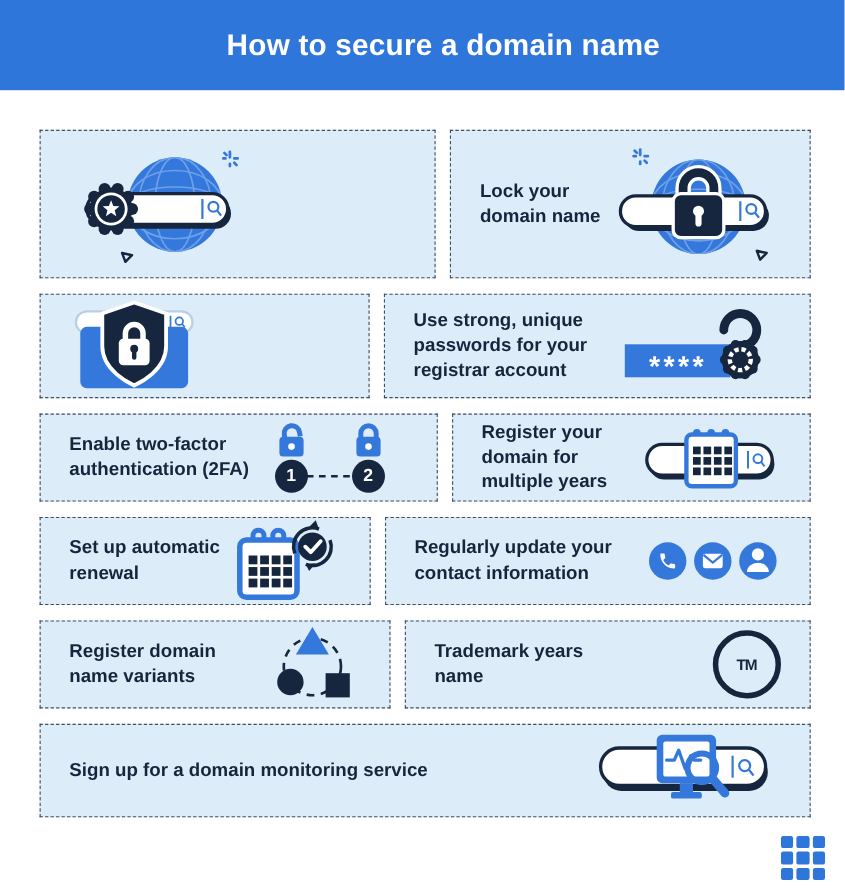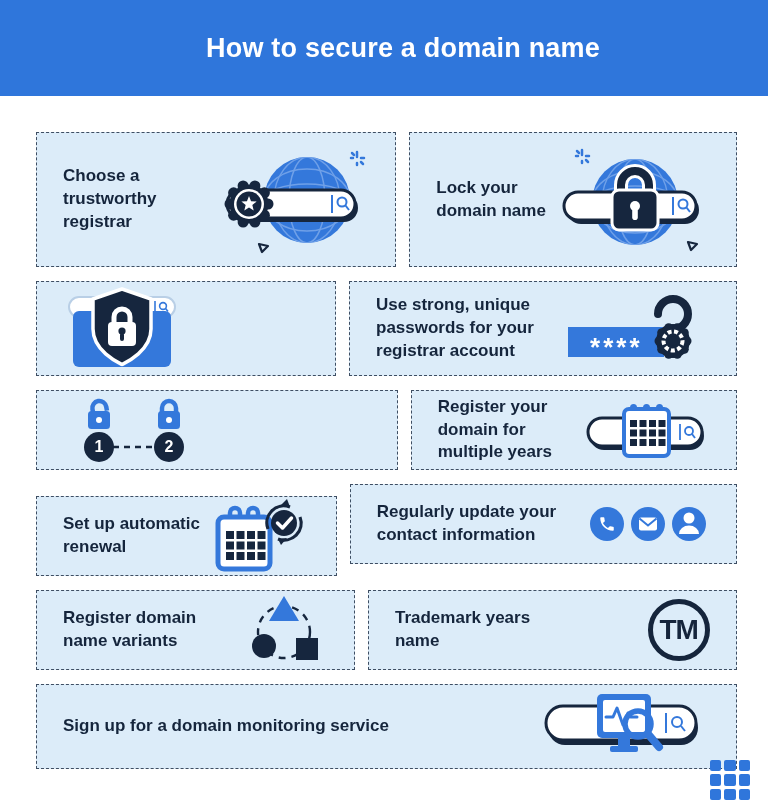--- a/index.html
+++ b/index.html
@@ -1,57 +1,56 @@
 <!DOCTYPE html>
 <html><head>
 <meta charset="utf-8">
 <style>
   html,body{margin:0;padding:0;background:#ffffff;}
   .page{position:relative;width:768px;height:811px;background:#ffffff;overflow:hidden;
         font-family:"Liberation Sans", sans-serif;}
-  .header{height:96px;background:#2F76DB;display:flex;align-items:center;justify-content:center;padding-left:38px;}
+  .header{height:82px;background:#2F76DB;display:flex;align-items:center;justify-content:center;padding-left:38px;}
   .header h1{margin:0;color:#ffffff;font-size:27px;font-weight:700;letter-spacing:.2px;}
   .content{padding:36px 31px 0 36px;display:flex;flex-direction:column;gap:14px;}
   .row{display:flex;gap:13px;}
   .card{box-sizing:border-box;background:#DCECF9;border:1.5px dashed #3E4E63;
         display:flex;align-items:center;justify-content:space-between;
         padding:0 26px 0 26px;}
   .card-label{color:#15253C;font-weight:700;font-size:17px;line-height:1.35;max-width:58%;}
   .card-icon{position:relative;flex:0 0 auto;display:flex;align-items:center;justify-content:center;}
   .h135{height:135px;} .h95{height:95px;} .h80{height:80px;} .h85{height:85px;text-align:center;}
   .w514{flex:0 0 51.4%;} .w468{flex:0 0 46.8%;} .w428{flex:0 0 42.8%;}
   .w554{flex:0 0 55.4%;} .w516{flex:0 0 51.6%;} .w466{flex:0 0 46.6%;}
-  .w429{flex:0 0 42.9%;margin-top:12px;} .w552{flex:0 0 55.2%;} .w455{flex:0 0 45.5%;}
+  .w429{flex:0 0 42.9%;} .w552{flex:0 0 55.2%;} .w455{flex:0 0 45.5%;}
   .w526{flex:0 0 52.6%;} .w100{flex:1 1 100%;}
   .pw-mask{position:absolute;left:8px;top:43px;width:96px;height:30px;text-align:center;
            color:#ffffff;font-weight:700;font-size:26px;letter-spacing:3px;line-height:40px;}
   .step-num{position:absolute;width:30px;height:30px;text-align:center;line-height:30px;
             color:#ffffff;font-weight:700;font-size:16px;}
   .step-1{left:21px;top:38px;} .step-2{left:91px;top:38px;}
   .tm-circle{width:52px;height:52px;border:5px solid #15253C;border-radius:50%;
              display:flex;align-items:center;justify-content:center;}
-  .tm-text{color:#15253C;font-weight:700;font-size:28px;letter-spacing:-1px;}
+  .tm-text{color:#15253C;font-weight:700;font-size:14px;letter-spacing:-1px;}
   .logo-grid{position:absolute;right:18px;bottom:11px;width:40px;height:40px;
              display:grid;grid-template-columns:repeat(3,1fr);grid-template-rows:repeat(3,1fr);gap:3px;}
   .logo-grid div{background:#2F76DB;border-radius:2px;}
 </style>
 </head>
 <body>
 
 <div class="page">
 
   <div class="header">
     <h1>How to secure a domain name</h1>
   </div>
 
   <div class="content">
 
     <div class="row">
       <div class="card h135 w514">
-        <div class="card-label">Choose a trustworthy registrar</div>
         <div class="card-icon">
           <svg width="158" height="112" viewBox="0 0 158 112">
             <defs>
                 <clipPath id="gc1">
                   <circle cx="96" cy="56" r="43"></circle>
                 </clipPath>
               </defs>
             <circle cx="96" cy="56" r="43" fill="#3478DB"></circle>
             <g clip-path="url(#gc1)" stroke="#6FA0E8" stroke-width="1.5" fill="none">
               <ellipse cx="96" cy="56" rx="18" ry="43"></ellipse>
@@ -165,20 +164,21 @@
               <circle r="4.5" fill="#16263E"></circle>
             </g>
           </svg>
           <span class="pw-mask">****</span>
         </div>
       </div>
     </div>
 
     <div class="row">
       <div class="card h80 w516">
+        <div class="card-label">Enable two-factor authentication (2FA)</div>
         <div class="card-icon">
           <svg width="142" height="72" viewBox="0 0 142 72">
             <line x1="50" y1="53" x2="92" y2="53" stroke="#16263E" stroke-width="2.4" stroke-dasharray="6 5"></line>
             <g>
               <path d="M29,18 v-4 a7,7 0 0 1 14,0 v4" fill="none" stroke="#3478DB" stroke-width="4.5" transform="rotate(-10 36 12)"></path>
               <rect x="25" y="17" width="22" height="18" rx="3.5" fill="#3478DB"></rect>
               <circle cx="36" cy="26" r="3" fill="#ffffff"></circle>
             </g>
             <g>
               <path d="M99,18 v-4 a7,7 0 0 1 14,0 v4" fill="none" stroke="#3478DB" stroke-width="4.5"></path>

